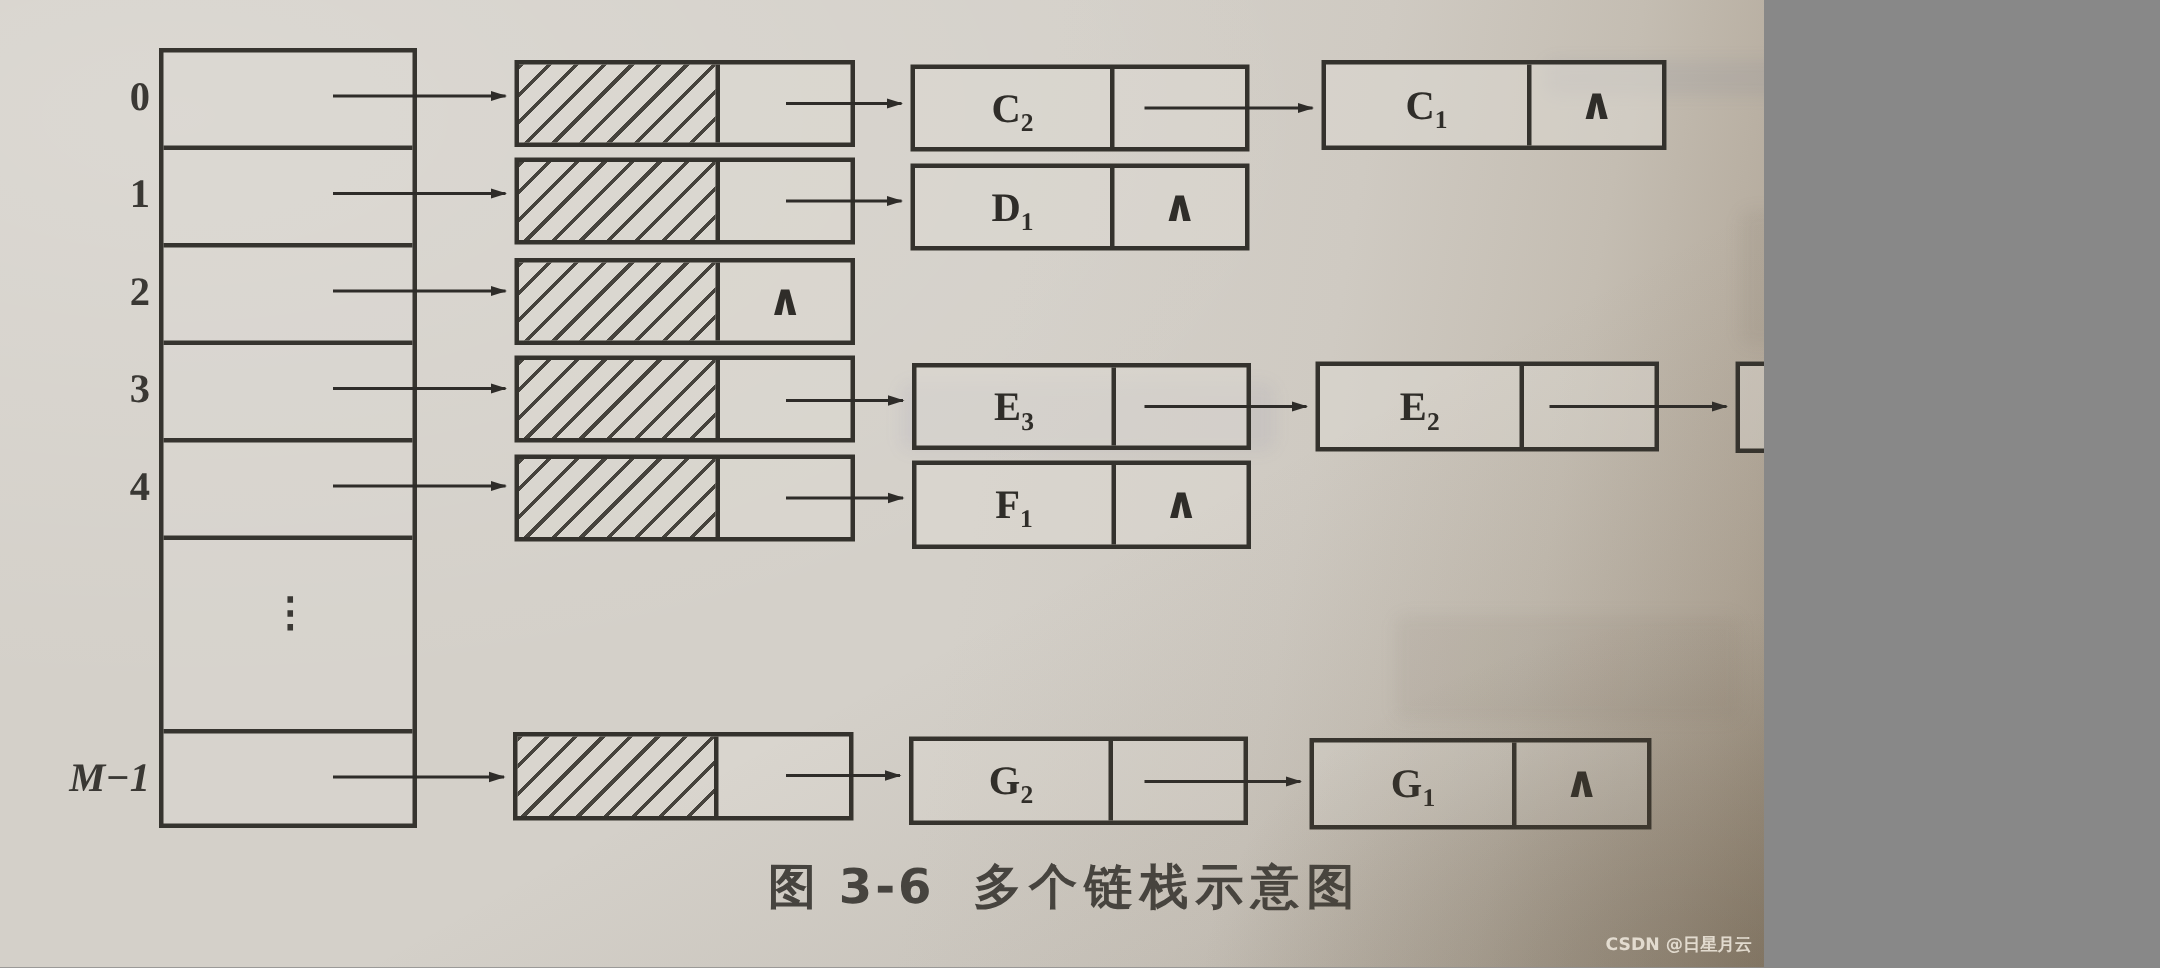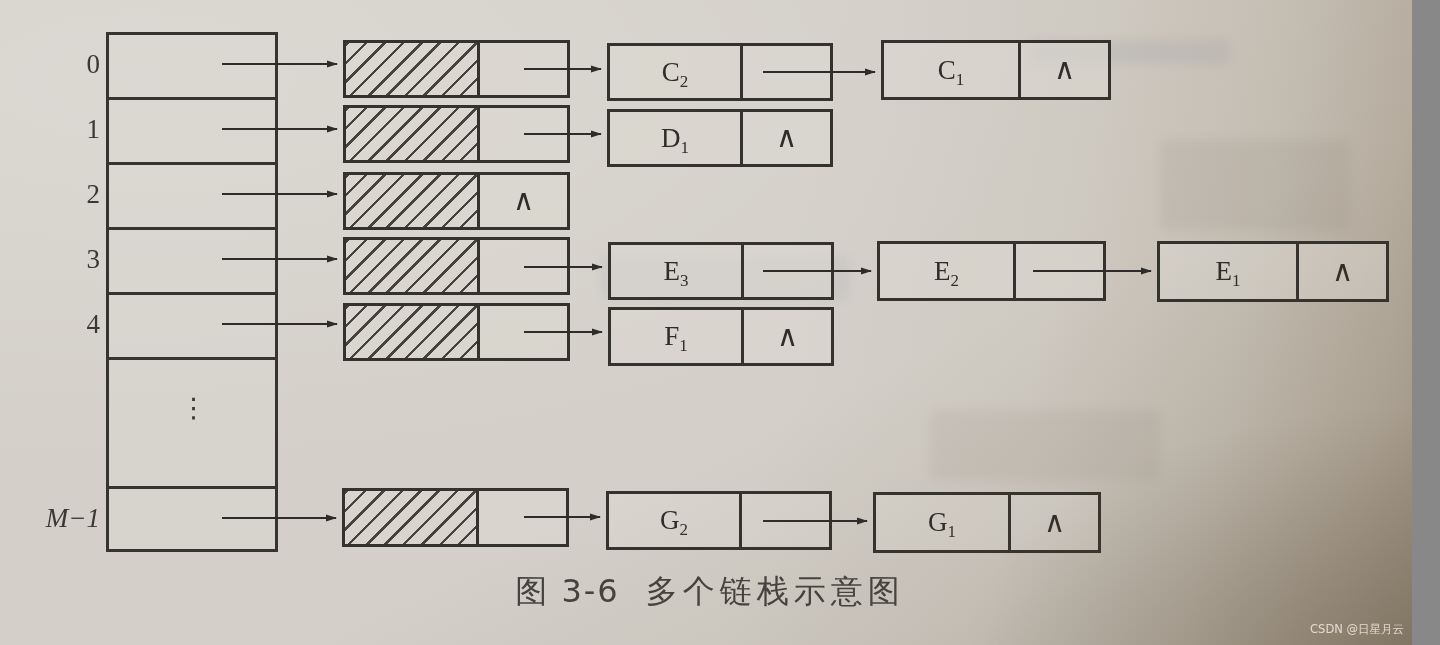--- a/index.html
+++ b/index.html
@@ -1,21 +1,22 @@
 <!DOCTYPE html>
 <html><head>
 <meta charset="utf-8">
 <style>
   html,body{margin:0;padding:0;background:#888;}
   .canvas{
-    position:relative;width:1412px;height:645px;overflow:hidden;
+    position:relative;width:1176px;height:645px;overflow:hidden;
     font-family:"Liberation Serif","DejaVu Serif",serif;color:#34322d;
     background:
       radial-gradient(120% 110% at 10% 12%, rgba(255,255,255,0.18), rgba(255,255,255,0) 55%),
       linear-gradient(100deg, #d4d0c9 55%, #cfcac2 72%, #c4bdb2 85%, #b4aa9c 95%, #a89d8d 100%);
+    font-weight: bold;
   }
   .vignette{
     position:absolute;inset:0;pointer-events:none;z-index:5;
     background:
       radial-gradient(55% 65% at 101% 102%, rgba(80,66,46,0.30), rgba(80,66,46,0) 60%),
       linear-gradient(to bottom right, rgba(0,0,0,0) 60%, rgba(92,78,58,0.10) 82%, rgba(92,78,58,0.26) 100%);
   }
   .smudge{position:absolute;filter:blur(5px);border-radius:8px;z-index:0;}
 
   

